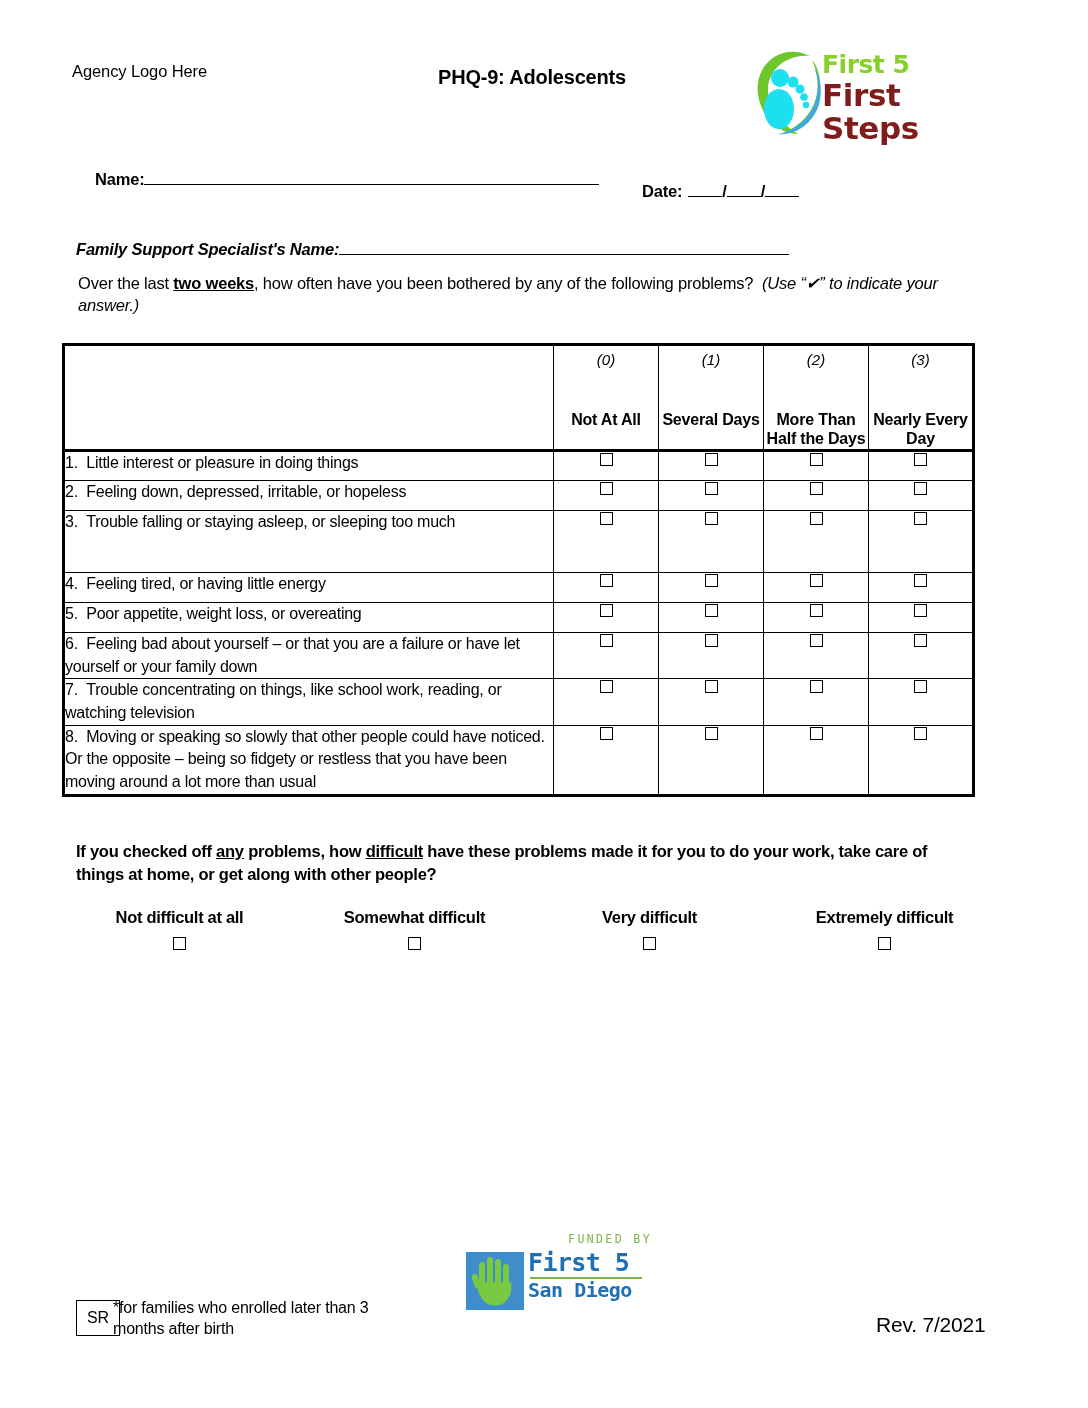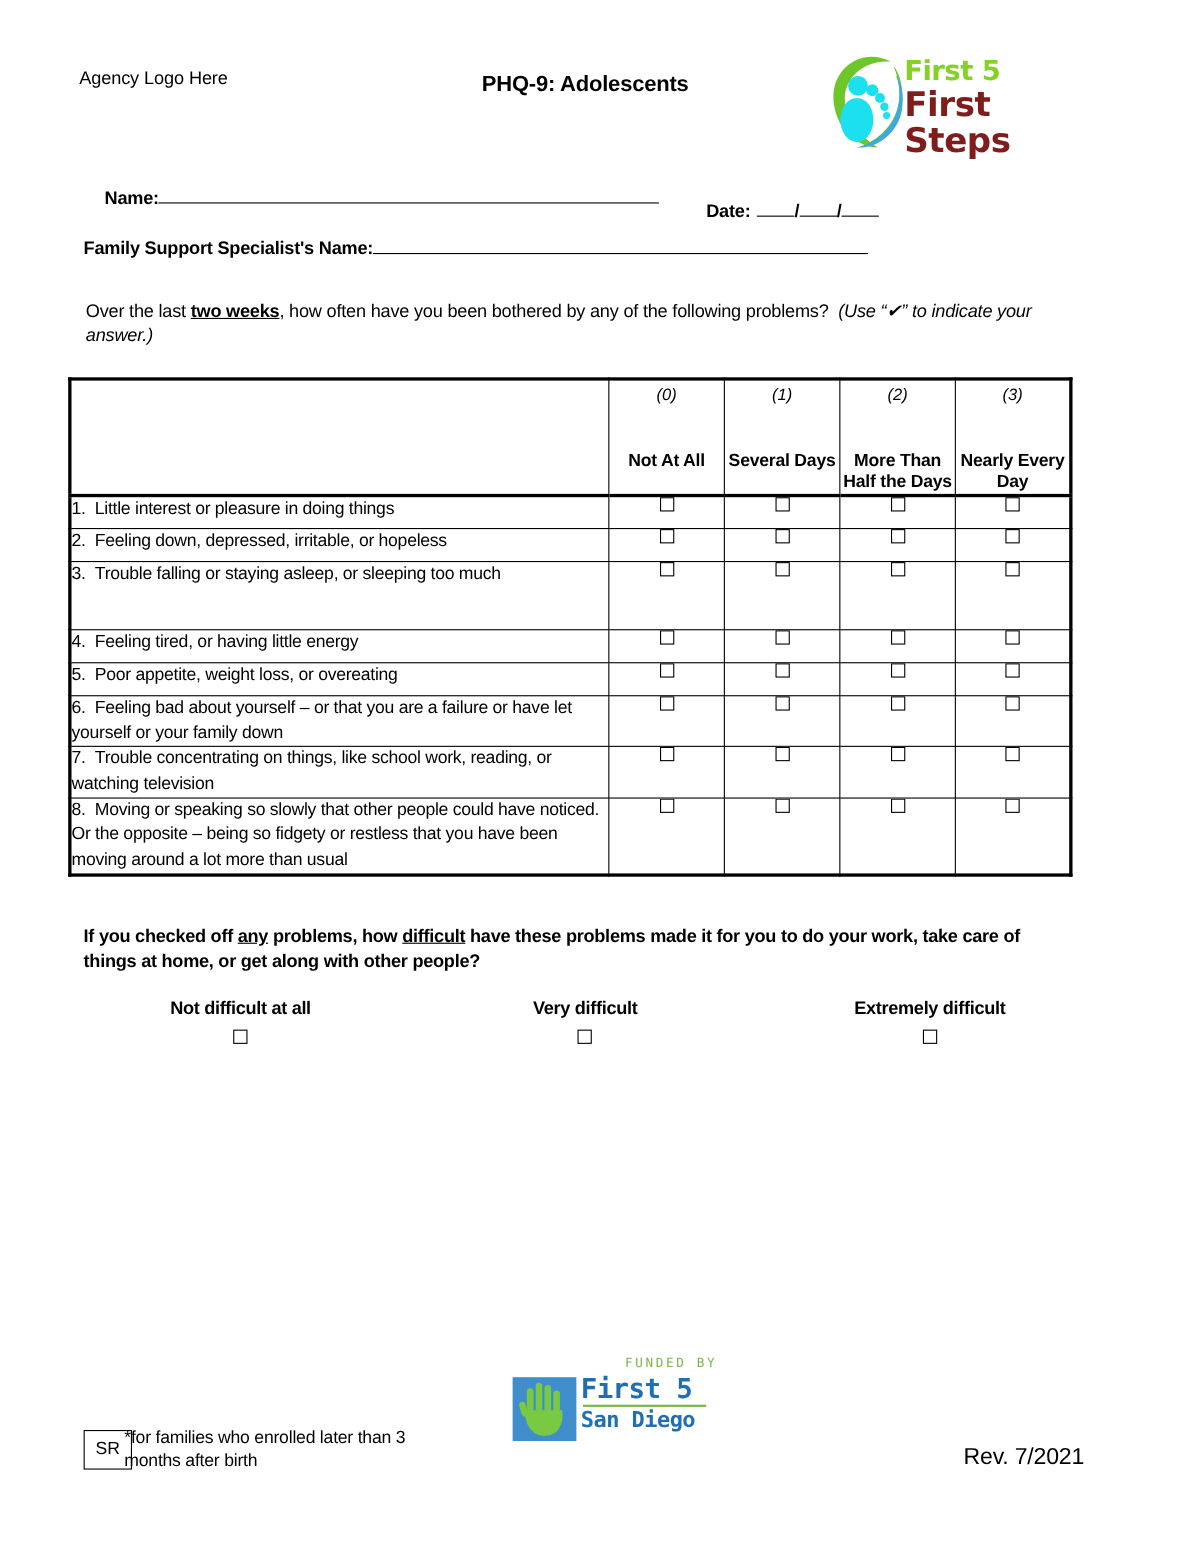--- a/index.html
+++ b/index.html
@@ -59,21 +59,21 @@
   .rule {
     display: inline-block;
     border-bottom: 1.6px solid #000;
     height: 15px;
     vertical-align: baseline;
   }
   .rule-short { display:inline-block; border-bottom:1.6px solid #000; height:15px; }
 
   #name-row  { left: 76px;  top: 170px; margin-left: 19px; }
   #date-row  { left: 642px; top: 182px; }
-  #fss-row   { left: 76px;  top: 216px; }
+  #fss-row   { left: 76px;  top: 240px; font-style: italic; }
 
   
   .instruction {
     position: absolute;
     left: 78px; top: 272px;
     width: 900px;
     font-size: 16.5px;
     line-height: 1.35;
     letter-spacing: -0.2px;
   }
@@ -345,20 +345,24 @@
   <div class="difficulty-q">
     <span>If you checked off </span><u>any</u><span> problems, how </span><u>difficult</u><span> have these problems made it for you to do your work, take care of things at home, or get along with other people?</span>
   </div>
 
   <div class="difficulty-opts" id="difficulty-options">
       <div class="dopt">
         <div class="dlbl">Not difficult at all</div>
         <div class="dbox"><span class="checkbox"></span></div>
       </div>
       <div class="dopt">
+        <div class="dlbl">Somewhat difficult</div>
+        <div class="dbox"><span class="checkbox"></span></div>
+      </div>
+      <div class="dopt">
         <div class="dlbl">Very difficult</div>
         <div class="dbox"><span class="checkbox"></span></div>
       </div>
       <div class="dopt">
         <div class="dlbl">Extremely difficult</div>
         <div class="dbox"><span class="checkbox"></span></div>
       </div>
     </div>
 
   <div class="fsd-logo">

